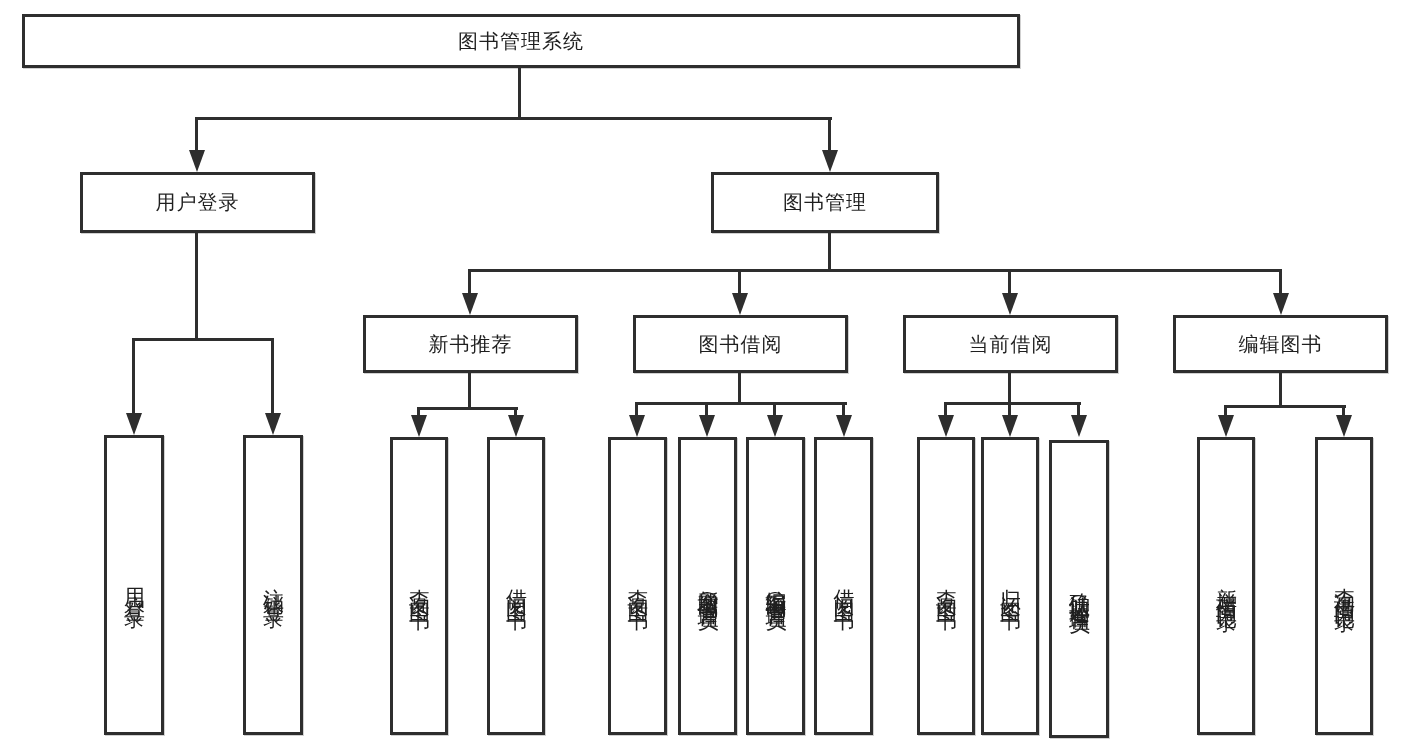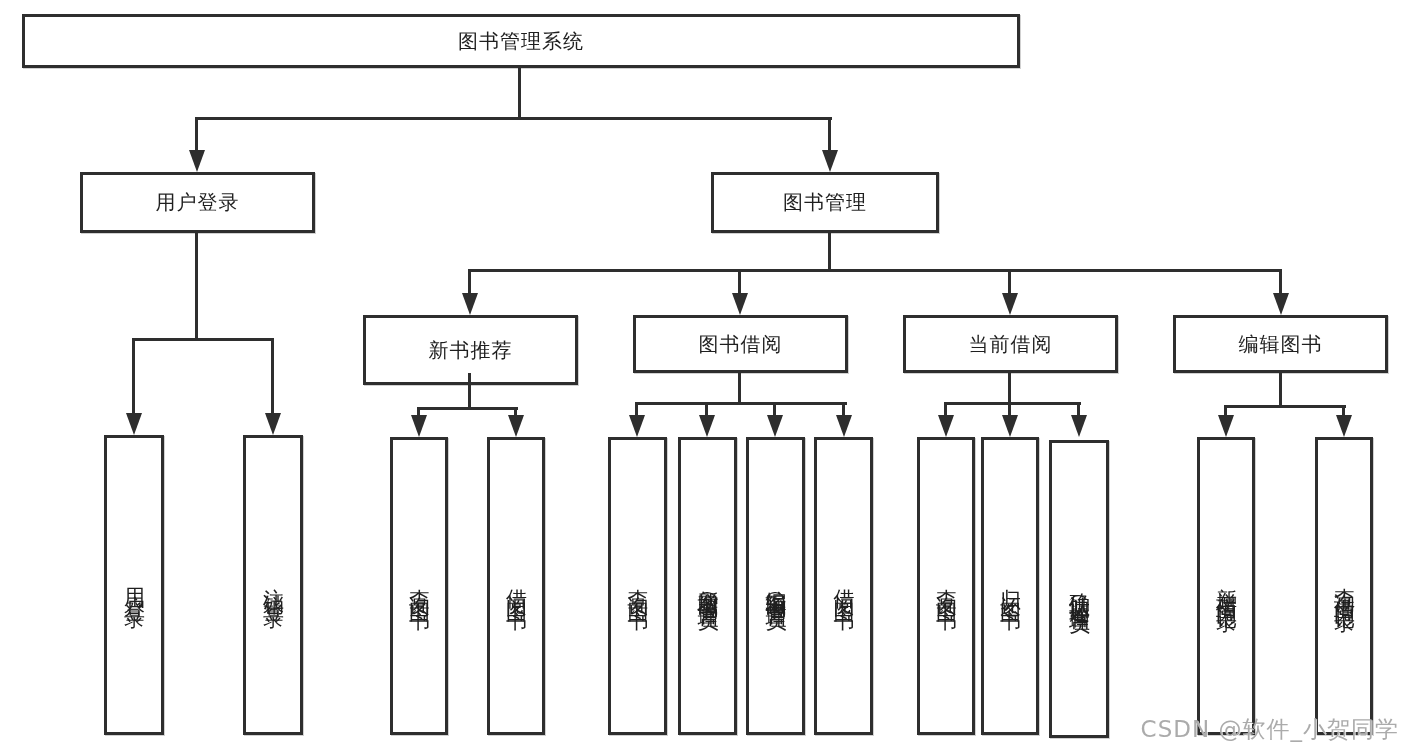--- a/index.html
+++ b/index.html
@@ -96,21 +96,21 @@
   <div class="hline" style="left:468px;top:269px;width:814px"></div>
   <div class="vline" style="left:468px;top:269px;height:25px"></div>
   <div class="arrow" style="left:462px;top:293px"></div>
   <div class="vline" style="left:738px;top:269px;height:25px"></div>
   <div class="arrow" style="left:732px;top:293px"></div>
   <div class="vline" style="left:1008px;top:269px;height:25px"></div>
   <div class="arrow" style="left:1002px;top:293px"></div>
   <div class="vline" style="left:1279px;top:269px;height:25px"></div>
   <div class="arrow" style="left:1273px;top:293px"></div>
 
-  <div class="hbox" style="left:363px;top:315px;width:215px;height:70px">
+  <div class="hbox" style="left:363px;top:315px;width:215px;height:58px">
     <span>新书推荐</span>
   </div>
   <div class="hbox" style="left:903px;top:315px;width:215px;height:58px">
     <span>当前借阅</span>
   </div>
   <div class="hbox" style="left:633px;top:315px;width:215px;height:58px">
     <span>图书借阅</span>
   </div>
   <div class="hbox" style="left:1173px;top:315px;width:215px;height:58px">
     <span>编辑图书</span>
@@ -187,15 +187,14 @@
     <span style="letter-spacing:3px">确认归还（管理员）</span>
   </div>
 
   <div class="vbox" style="left:1197px;top:437px;width:58px;height:298px">
     <span style="letter-spacing:5px">新增借阅记录</span>
   </div>
   <div class="vbox" style="left:1315px;top:437px;width:58px;height:298px">
     <span style="letter-spacing:5px">查询借阅记录</span>
   </div>
 
-  <div class="watermark">CSDN @软件_小贺同学</div>
 
 </div>
 
 </body></html>

